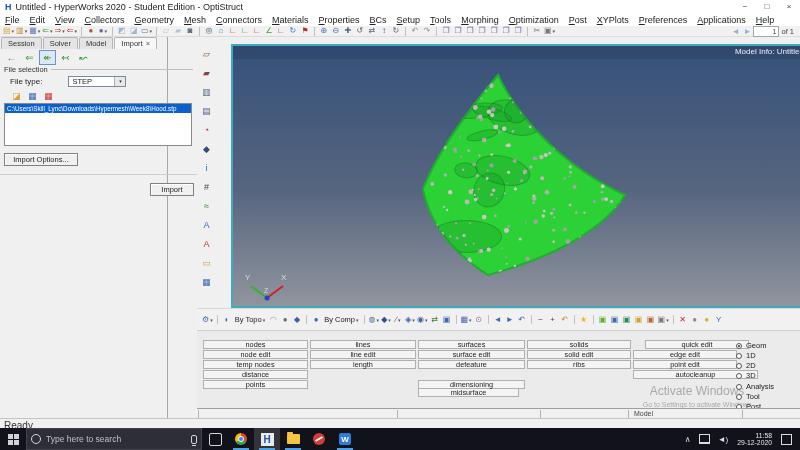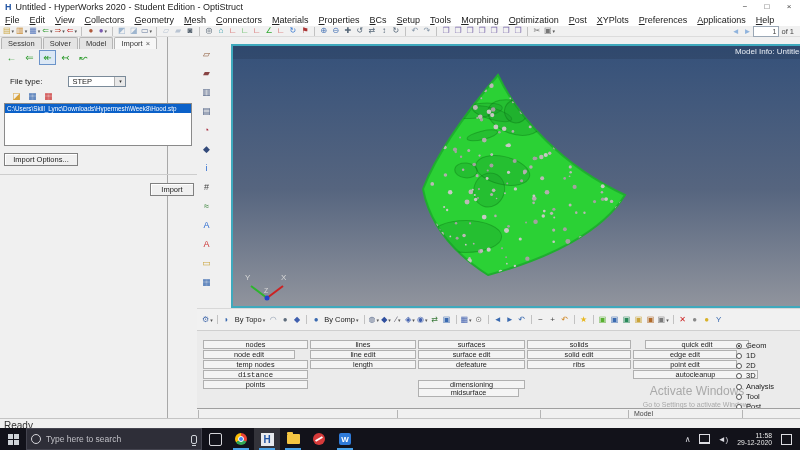--- a/index.html
+++ b/index.html
@@ -240,20 +240,24 @@
           <span class="tab">Model</span>
           <span class="tab active">Import<span class="x">×</span></span>
         </div>
       <div class="import-icons" id="importIcons">
           <span class="imp-icon" style="color: rgb(42, 154, 42);">←</span>
           <span class="imp-icon" style="color: rgb(42, 154, 42);">⇐</span>
           <span class="imp-icon sel" style="color: rgb(42, 154, 42);">↞</span>
           <span class="imp-icon" style="color: rgb(42, 154, 42);">↢</span>
           <span class="imp-icon" style="color: rgb(42, 154, 42);">↜</span>
         </div>
+      <div class="group-row">
+        <span>File selection</span>
+        <span class="gline"></span>
+      </div>
       <div class="filetype-row">
         <span>File type:</span>
         <span class="select">
           <span>STEP</span>
           <span class="sel-arrow">▾</span>
         </span>
       </div>
       <div class="file-icons" id="fileIcons">
           <span class="f-icon" style="color: rgb(216, 162, 58);">◪</span>
           <span class="f-icon" style="color: rgb(58, 106, 176);">▦</span>
@@ -596,23 +600,23 @@
           <span class="tb-icon" style="color: rgb(216, 178, 42);">●</span>
           <span class="tb-icon" style="color: rgb(58, 106, 176);">Y</span>
         </div>
 
       <div class="panel-area" id="panelArea">
         <div class="watermark">
           <div class="w1">Activate Windows</div>
           <div class="w2">Go to Settings to activate Windows</div>
         </div>
       <button class="panel-btn" style="left: 6px; top: 9px; width: 105px;">nodes</button>
-          <button class="panel-btn" style="left: 6px; top: 19px; width: 92px;">node edit</button>
+          <button class="panel-btn" style="left: 6px; top: 19px; width: 105px;">node edit</button>
           <button class="panel-btn" style="left: 6px; top: 29px; width: 105px;">temp nodes</button>
-          <button class="panel-btn" style="left: 6px; top: 39px; width: 105px; font-family: Liberation Mono, monospace;">distance</button>
+          <button class="panel-btn" style="left: 6px; top: 39px; width: 105px;">distance</button>
           <button class="panel-btn" style="left: 6px; top: 49px; width: 105px;">points</button>
           <button class="panel-btn" style="left: 113px; top: 9px; width: 106px;">lines</button>
           <button class="panel-btn" style="left: 113px; top: 19px; width: 106px;">line edit</button>
           <button class="panel-btn" style="left: 113px; top: 29px; width: 106px;">length</button>
           <button class="panel-btn" style="left: 221px; top: 9px; width: 107px;">surfaces</button>
           <button class="panel-btn" style="left: 221px; top: 19px; width: 107px;">surface edit</button>
           <button class="panel-btn" style="left: 221px; top: 29px; width: 107px;">defeature</button>
           <button class="panel-btn" style="left: 221px; top: 57px; width: 101px;">midsurface</button>
           <button class="panel-btn" style="left: 221px; top: 49px; width: 107px;">dimensioning</button>
           <button class="panel-btn" style="left: 330px; top: 9px; width: 104px;">solids</button>

